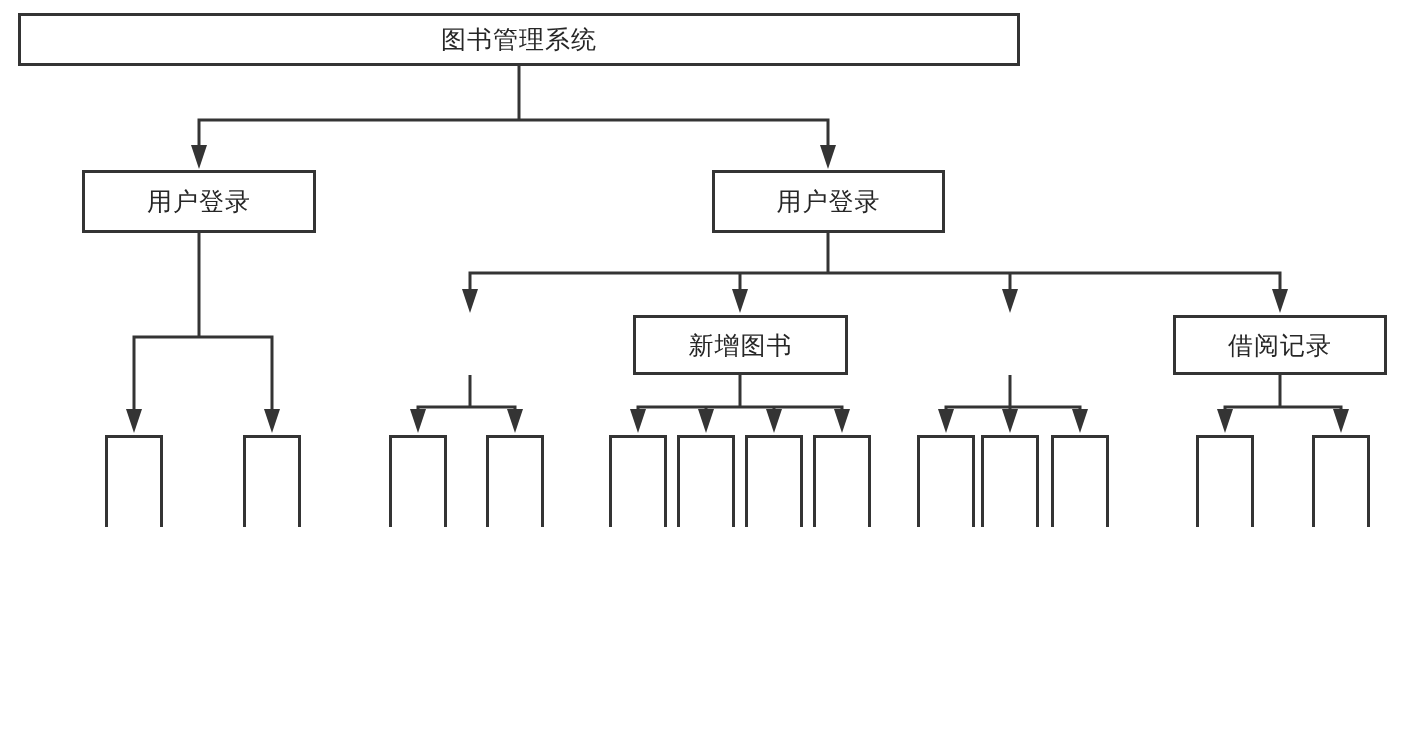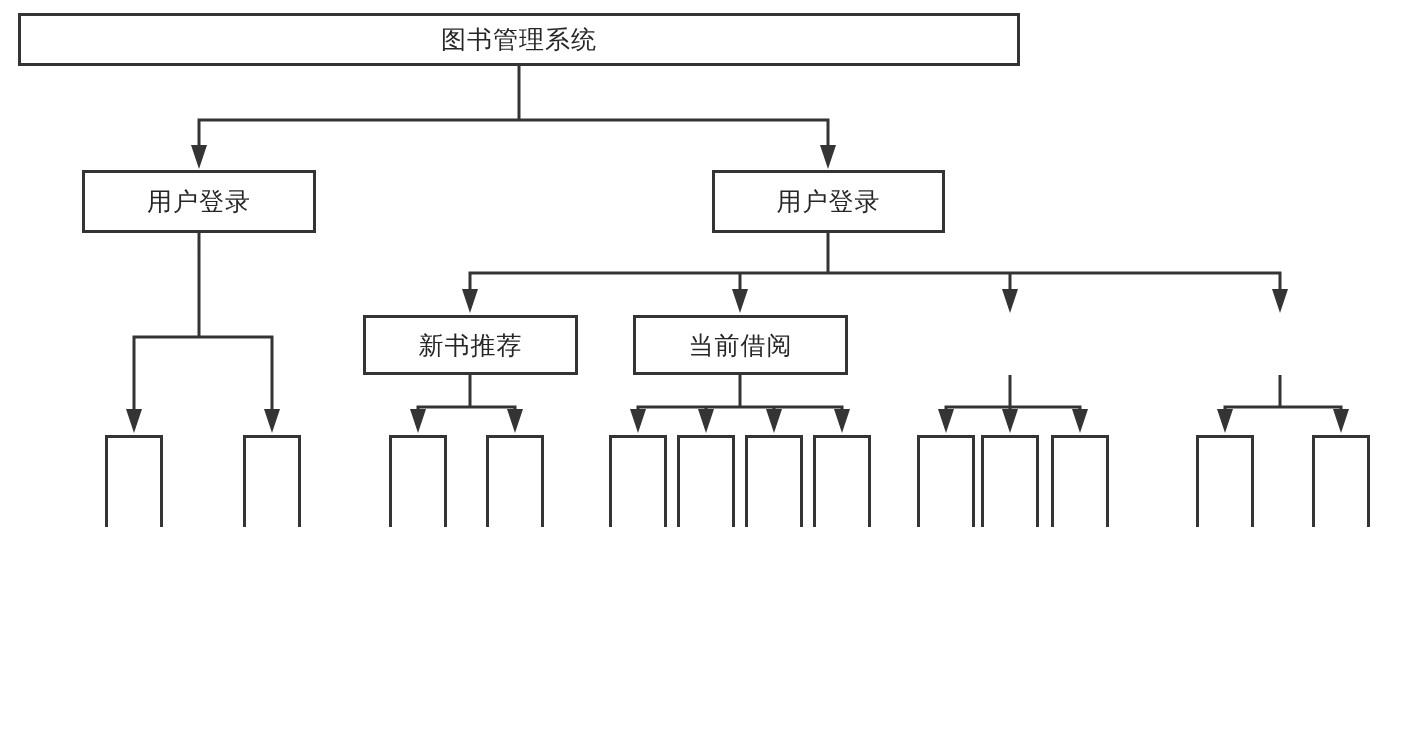--- a/index.html
+++ b/index.html
@@ -108,22 +108,22 @@
       <polygon points="1217,409 1233,409 1225,433"></polygon>
       <polygon points="1333,409 1349,409 1341,433"></polygon>
     </g>
   </svg>
 
   <div class="box" style="left:18px;top:13px;width:1002px;height:53px">图书管理系统</div>
 
   <div class="box" style="left:82px;top:170px;width:234px;height:63px">用户登录</div>
   <div class="box" style="left:712px;top:170px;width:233px;height:63px">用户登录</div>
 
-  <div class="box" style="left:363px;top:315px;width:215px;height:60px">新书推荐</div>
-  <div class="box" style="left:633px;top:315px;width:215px;height:60px">当前借阅</div>
+  <div class="box" style="left:633px;top:315px;width:215px;height:60px">新增图书</div>
+  <div class="box" style="left:1173px;top:315px;width:214px;height:60px">借阅记录</div>
 
   <div class="box leaf" style="left:105px;top:435px;width:58px;height:300px">
     <span class="vtext">用户登录</span>
   </div>
   <div class="box leaf" style="left:243px;top:435px;width:58px;height:300px">
     <span class="vtext">注销登录</span>
   </div>
 
   <div class="box leaf" style="left:389px;top:435px;width:58px;height:300px">
     <span class="vtext">查询图书</span>

